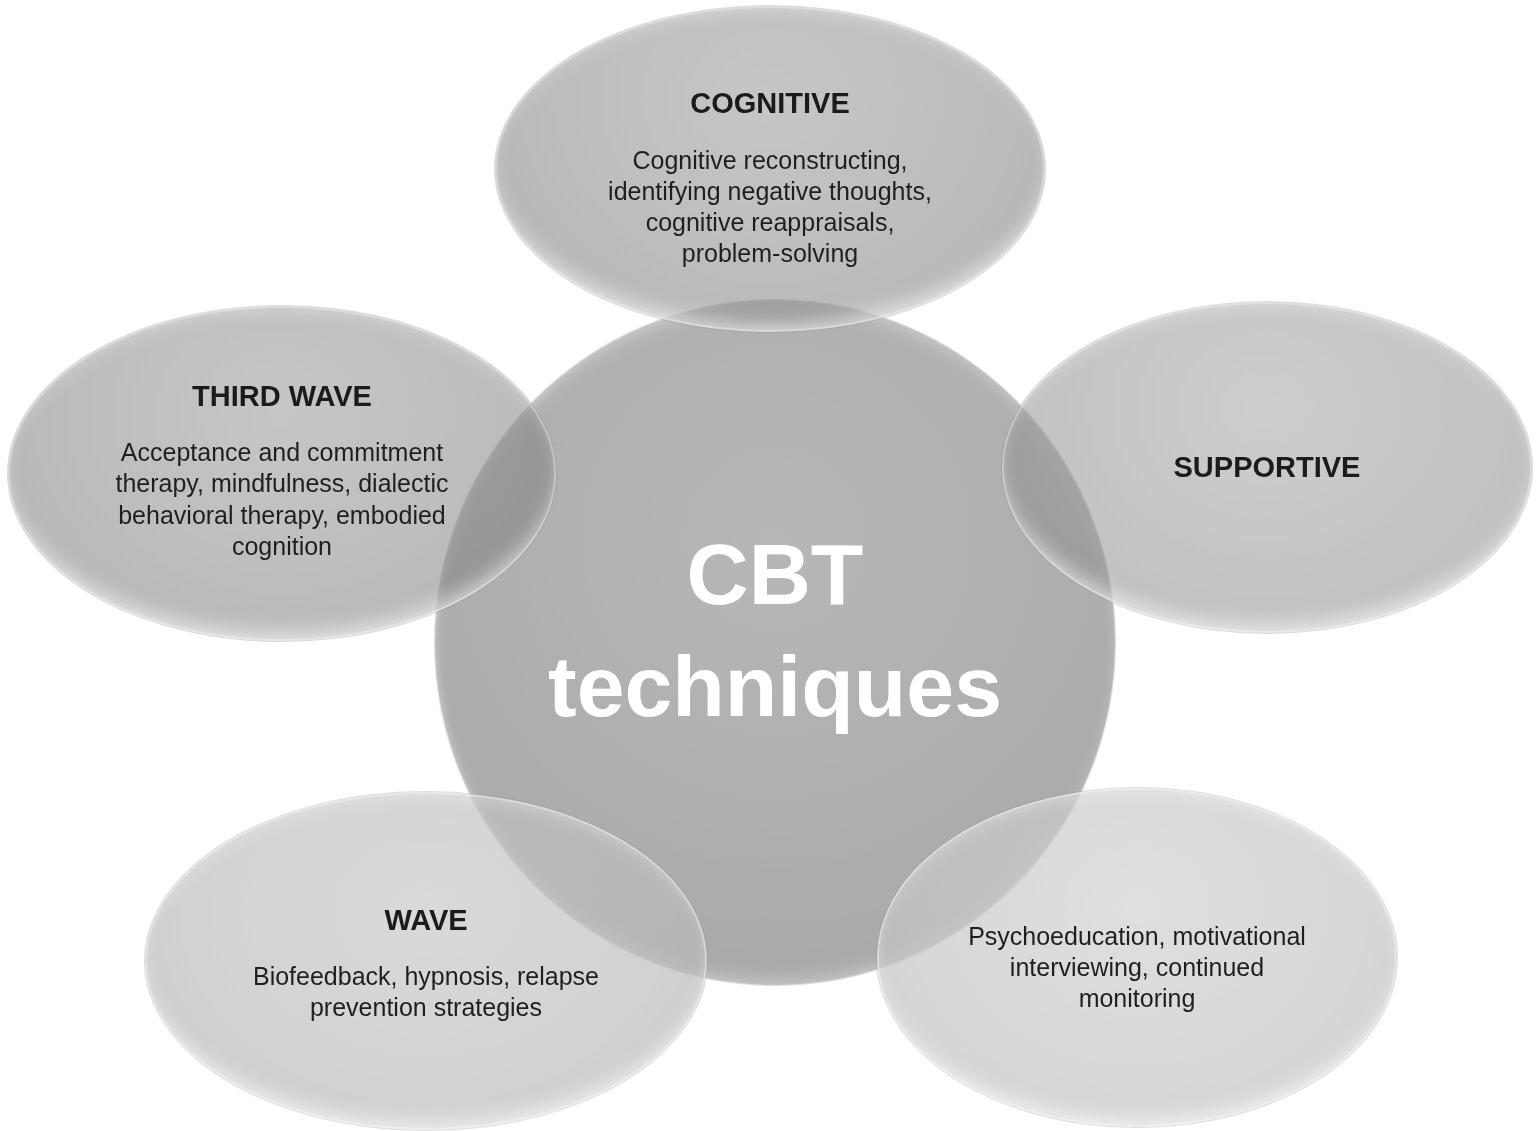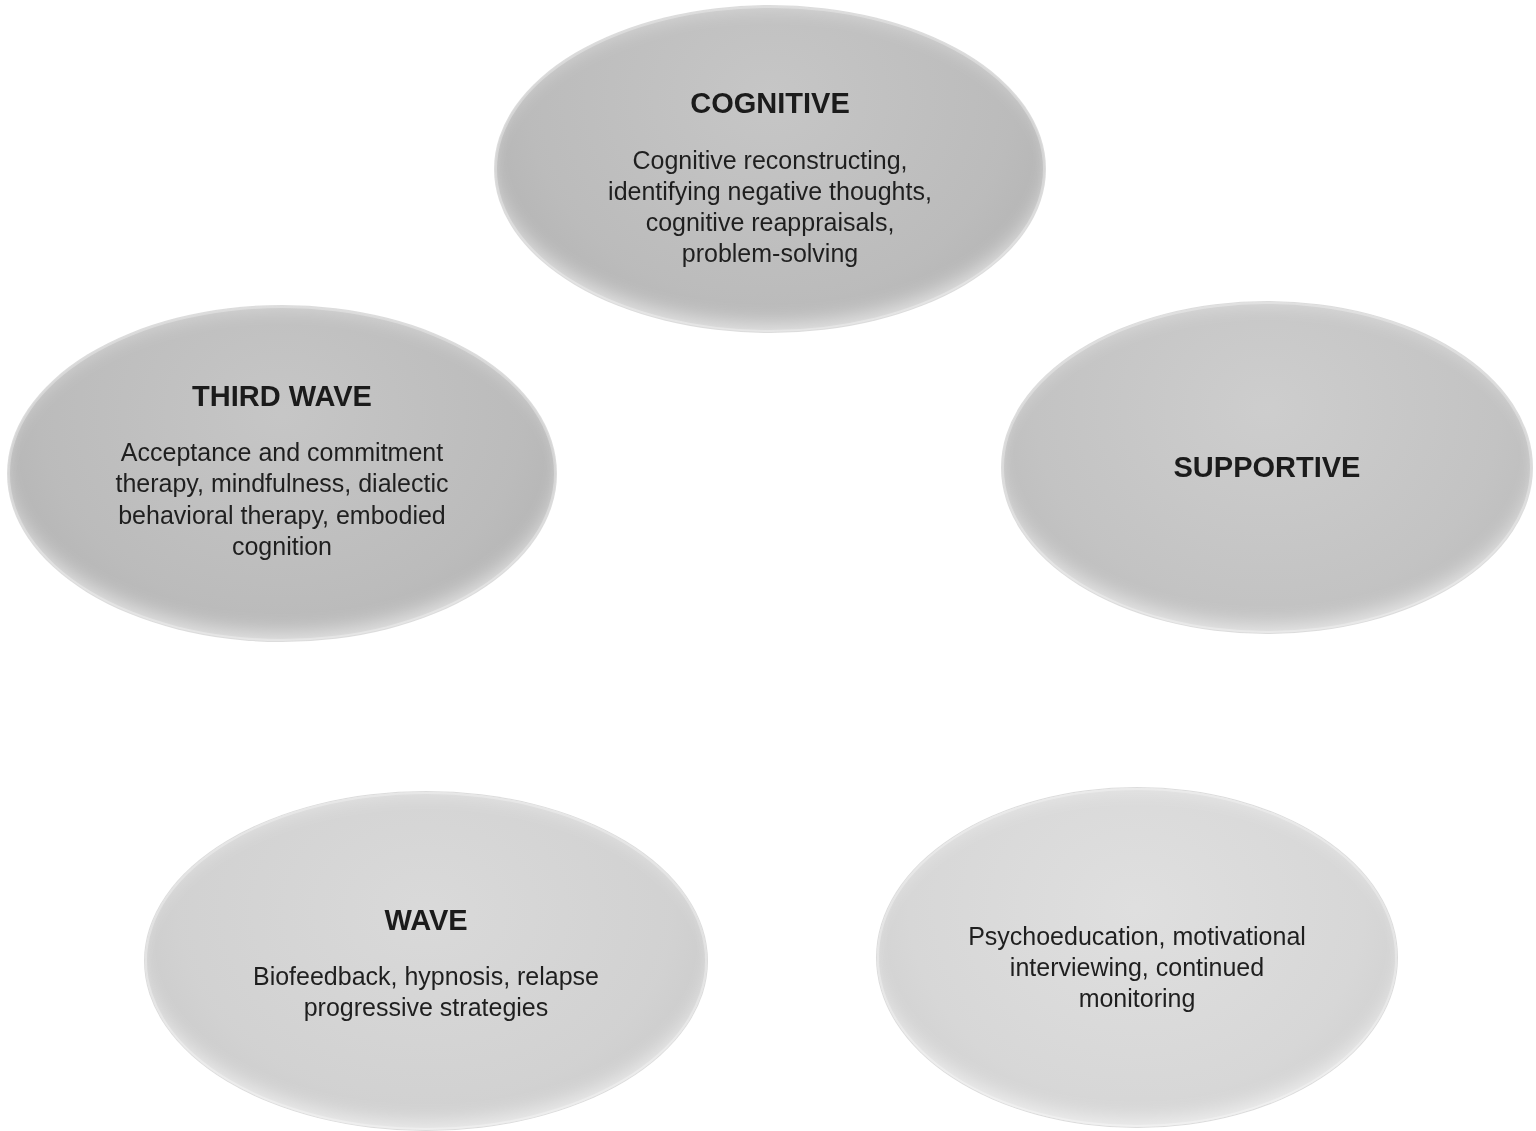--- a/index.html
+++ b/index.html
@@ -101,20 +101,24 @@
     left: 877px; top: 788px; width: 520px; height: 339px;
     background: radial-gradient(ellipse at 50% 35%,
       rgba(208,208,208,.68) 0%, rgba(198,198,198,.70) 62%, rgba(182,182,182,.74) 100%);
   }
 </style>
 </head>
 <body>
 
 <div class="canvas">
 
+  <div class="center-circle">
+    <div class="center-label">CBT
+techniques</div>
+  </div>
 
   <div class="node n-thirdwave">
     <div class="node-title">THIRD WAVE</div>
     <div class="node-body">Acceptance and commitment
 therapy, mindfulness, dialectic
 behavioral therapy, embodied
 cognition</div>
   </div>
 
   <div class="node n-cognitive">
@@ -125,21 +129,21 @@
 problem-solving</div>
   </div>
 
   <div class="node n-behavioral">
     <div class="node-title">SUPPORTIVE</div>
   </div>
 
   <div class="node n-other">
     <div class="node-title">WAVE</div>
     <div class="node-body">Biofeedback, hypnosis, relapse
-progressive strategies</div>
+prevention strategies</div>
   </div>
 
   <div class="node n-educational">
     <div class="node-body">Psychoeducation, motivational
 interviewing, continued
 monitoring</div>
   </div>
 
 </div>
 

